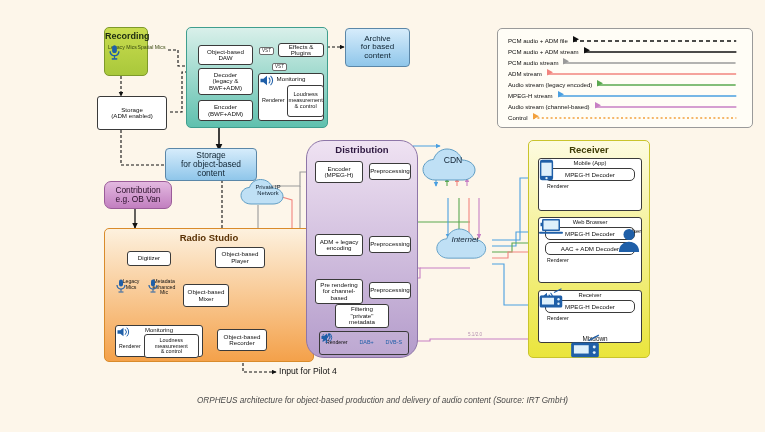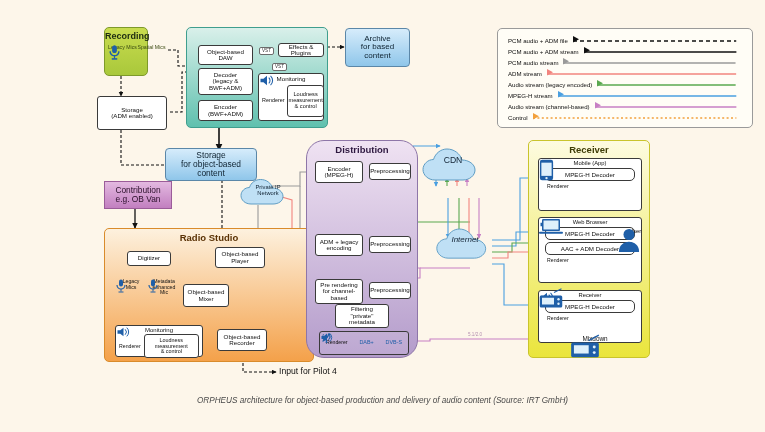--- a/index.html
+++ b/index.html
@@ -16,21 +16,21 @@
   .g-recording{background:linear-gradient(180deg,#c9dc4f 0%,#a9c83b 100%);border-color:#7e9a2a;}
   .g-prep{background:linear-gradient(180deg,#d9f0ea 0%,#5fc0ae 100%);border-color:#3f9e8e;}
   .g-studio{background:linear-gradient(180deg,#fdf0dd 0%,#f6a köpa 100%);}
   .g-studio{background:linear-gradient(180deg,#fdf1de 0%,#f4a14a 100%);border-color:#d98b2b;}
   .g-dist{background:linear-gradient(180deg,#efe2f2 0%,#b49ccb 100%);border-color:#8e76a8;border-radius:18px;}
   .g-recep{background:linear-gradient(180deg,#fdfbe0 0%,#eae53c 100%);border-color:#c9c42c;}
 
   
   .bx{background:#fff;border:1px solid #3a3a3a;border-radius:3px;font-size:6.2px;color:#111;}
   .bx-blue{background:linear-gradient(180deg,#d6ecfb 0%,#8fc6ea 100%);border:1px solid #5b87a8;border-radius:4px;color:#0e2230;}
-  .bx-purple{background:linear-gradient(180deg,#e3b9e0 0%,#c27fc0 100%);border:1px solid #9b5c99;border-radius:0;color:#2a0f2a;}
+  .bx-purple{background:linear-gradient(180deg,#e3b9e0 0%,#c27fc0 100%);border:1px solid #9b5c99;border-radius:7px;color:#2a0f2a;}
   .bx-clear{background:transparent;border:1px solid #3a3a3a;border-radius:3px;}
   .bx-vst{background:#fff;border:1px solid #6b6b6b;border-radius:2px;font-size:4.6px;color:#333;}
 
   .lbl{font-size:6px;color:#111;text-align:center;line-height:1.08;}
   .mic-cap{font-size:5.2px;color:#3b4a12;text-align:center;line-height:1.02;}
 
   .legend{background:#fffdf6;border:1px solid #9a9a9a;border-radius:5px;}
   .lgd-t{font-size:6.1px;color:#111;white-space:nowrap;}
 
   .caption{font-size:8.2px;font-style:italic;color:#4a4a4a;text-align:center;width:100%;}

